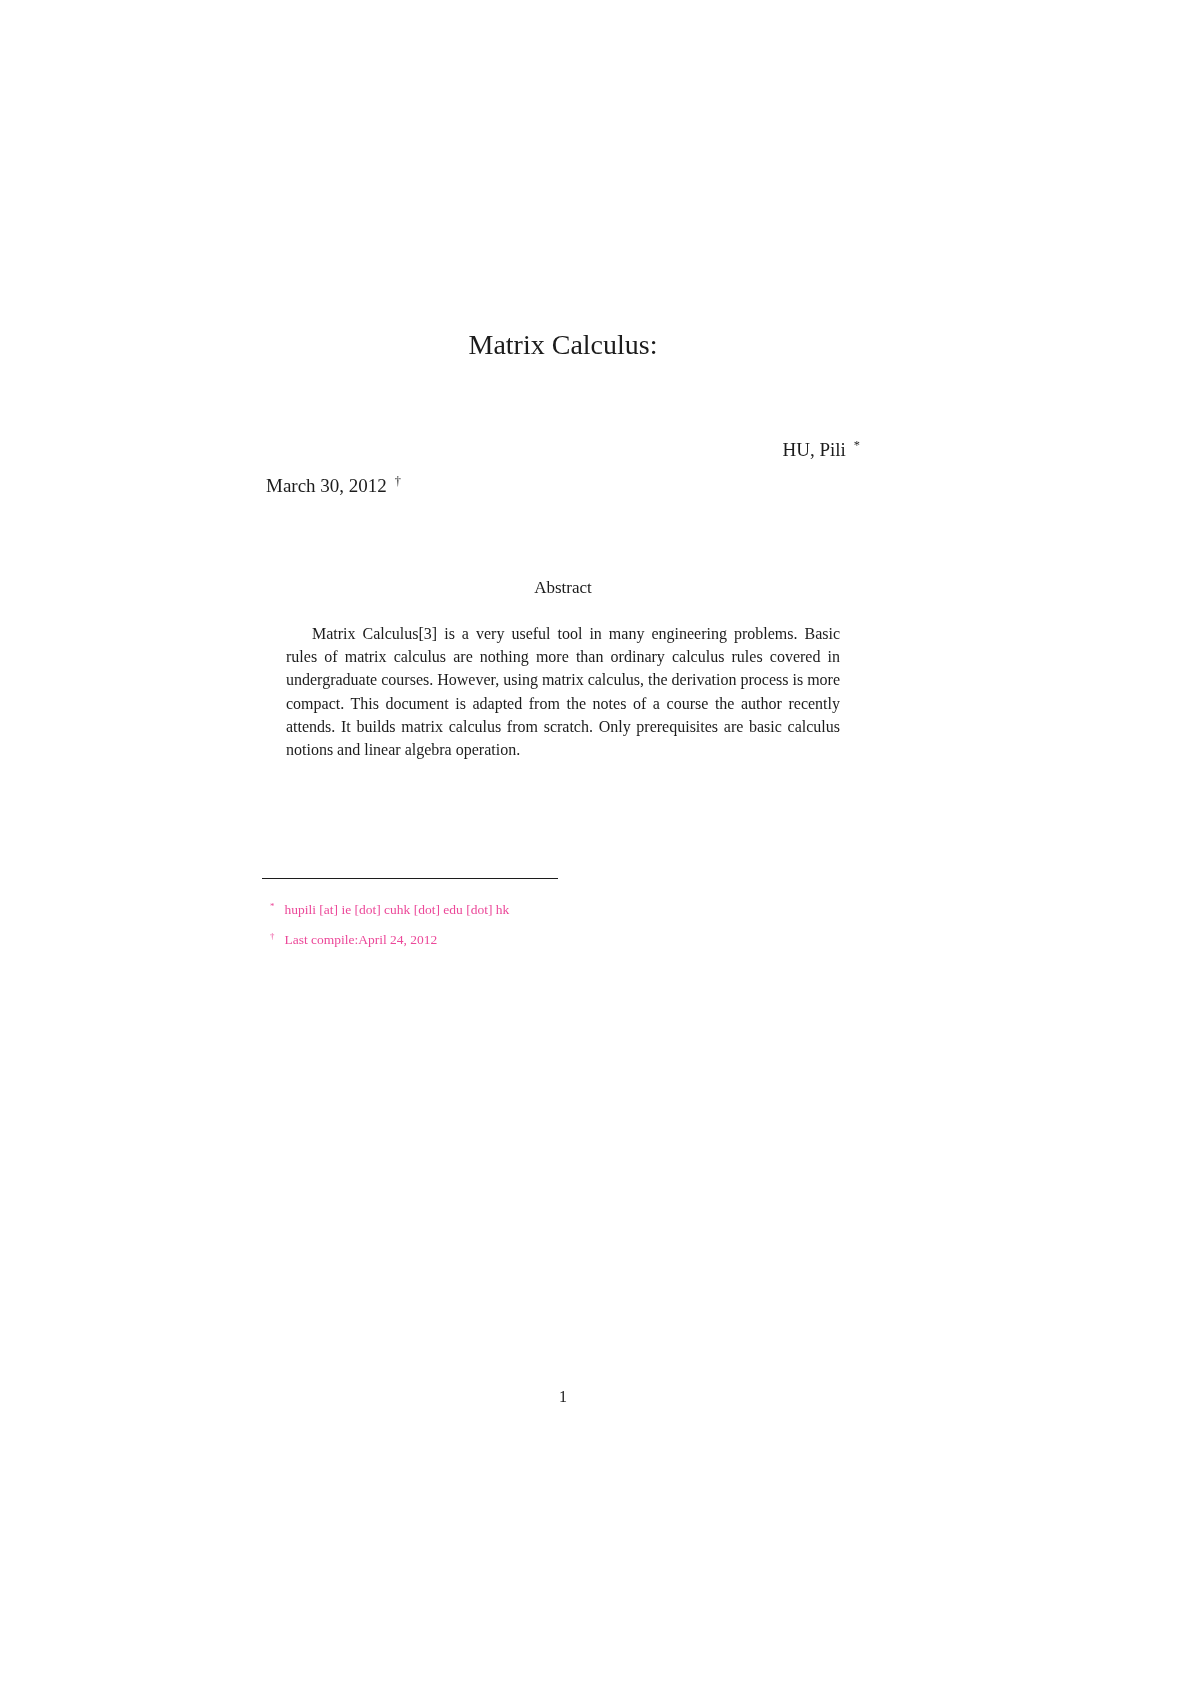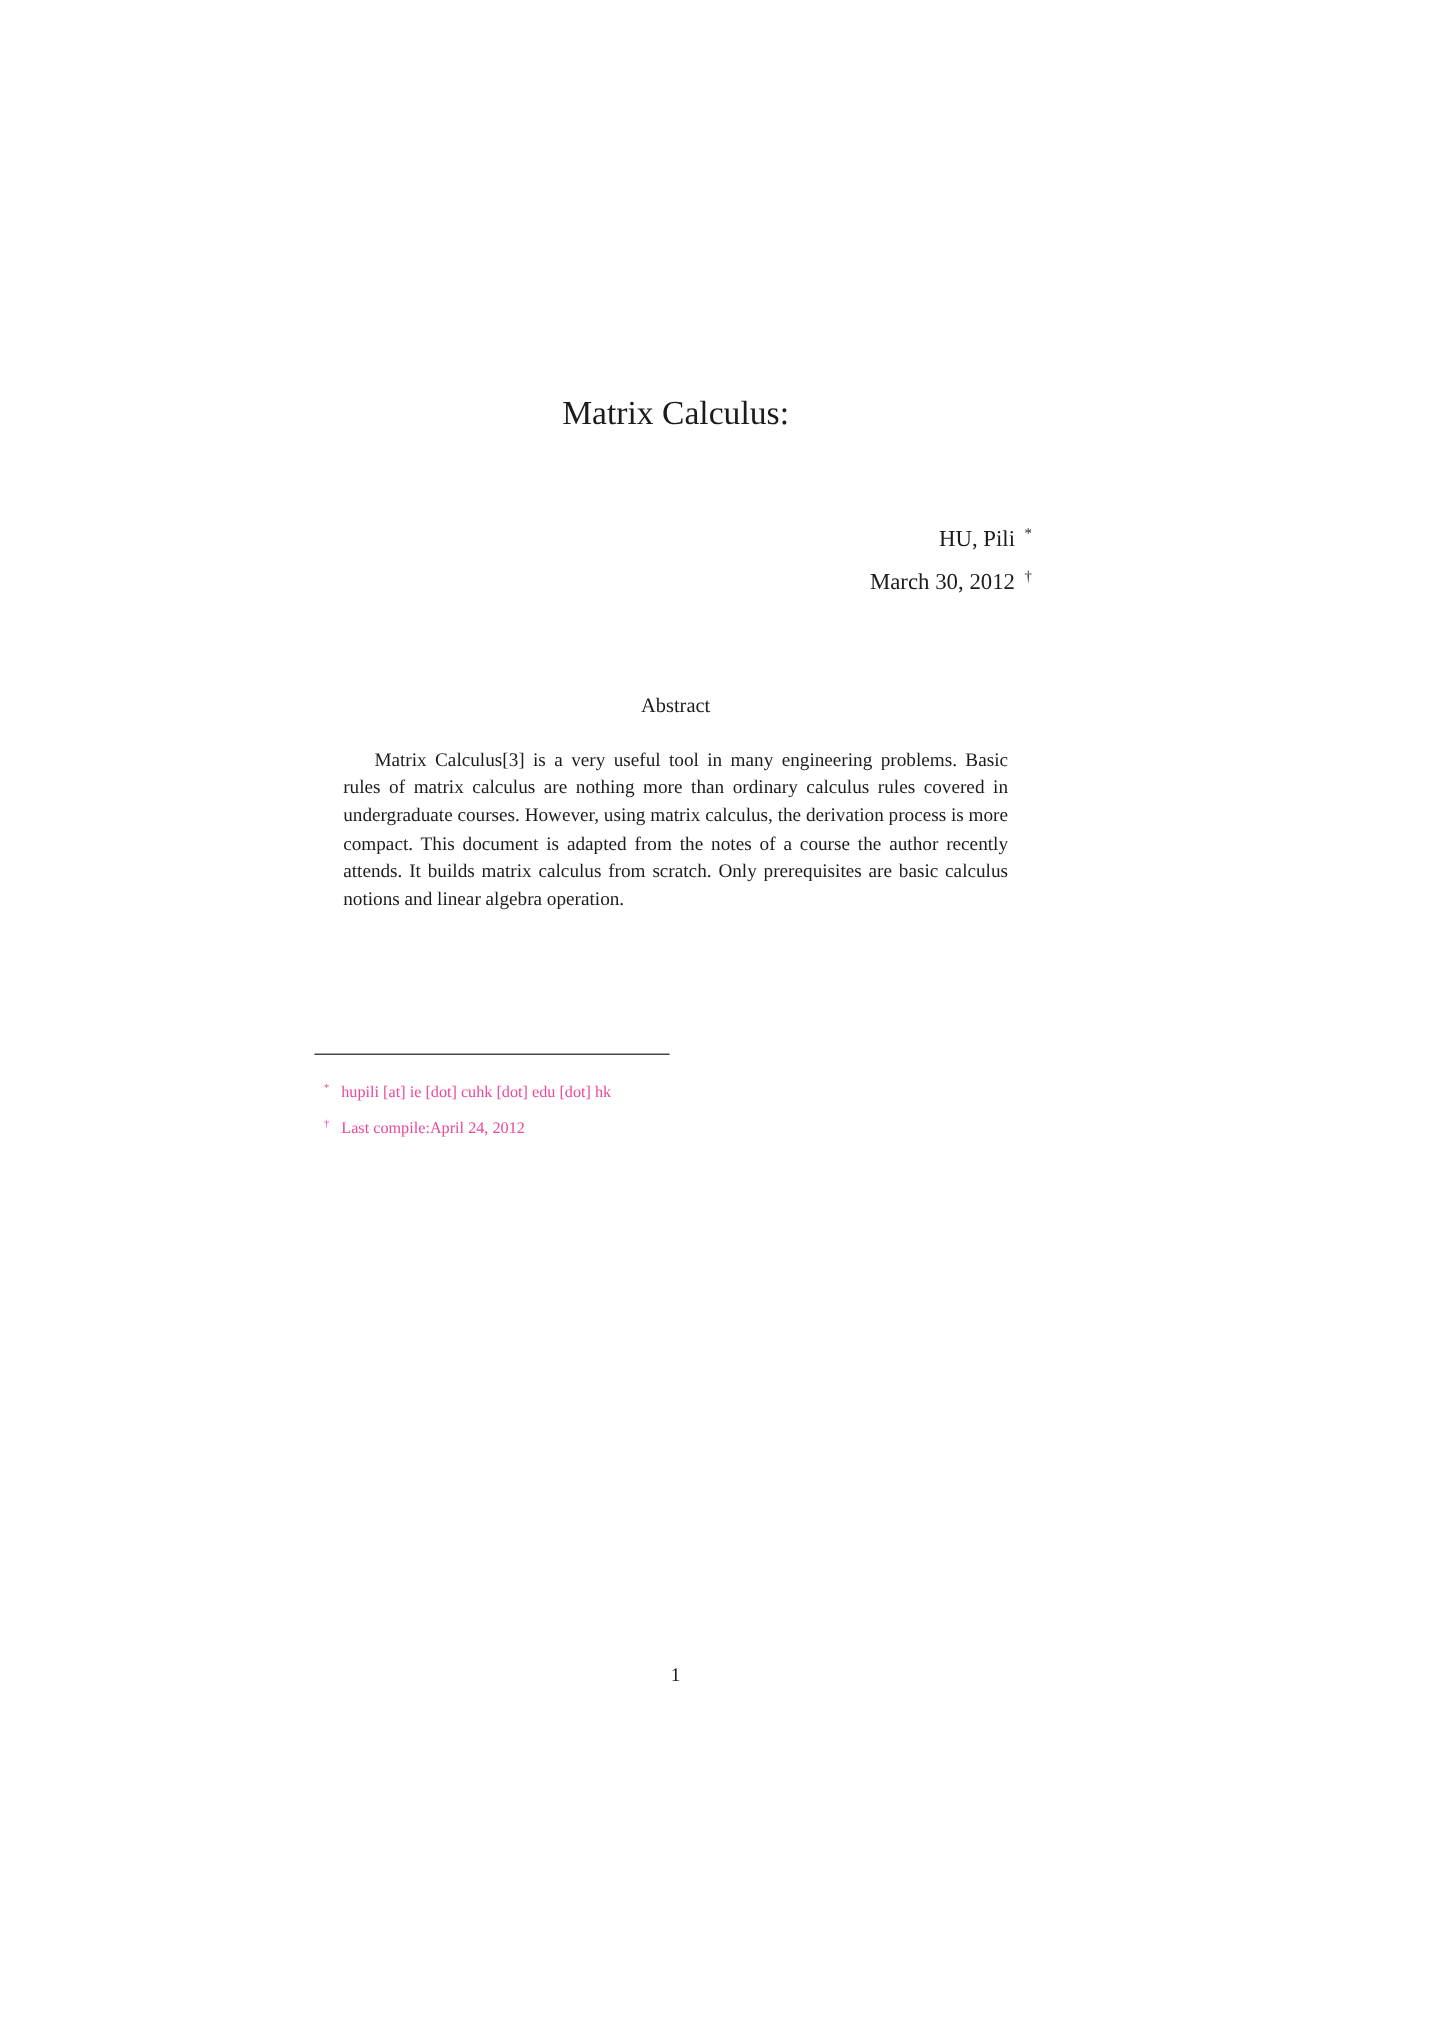--- a/index.html
+++ b/index.html
@@ -47,21 +47,21 @@
     font-size: 19px;
     line-height: 24px;
     margin-top: 12px;
   }
 
   .date {
     position: absolute;
     top: 462px;
     left: 0;
     width: 100%;
-    text-align: right;
+    text-align: left;
     font-size: 19px;
     line-height: 24px;
   }
 
   sup {
     font-size: 0.65em;
     vertical-align: super;
     line-height: 0;
   }
 

